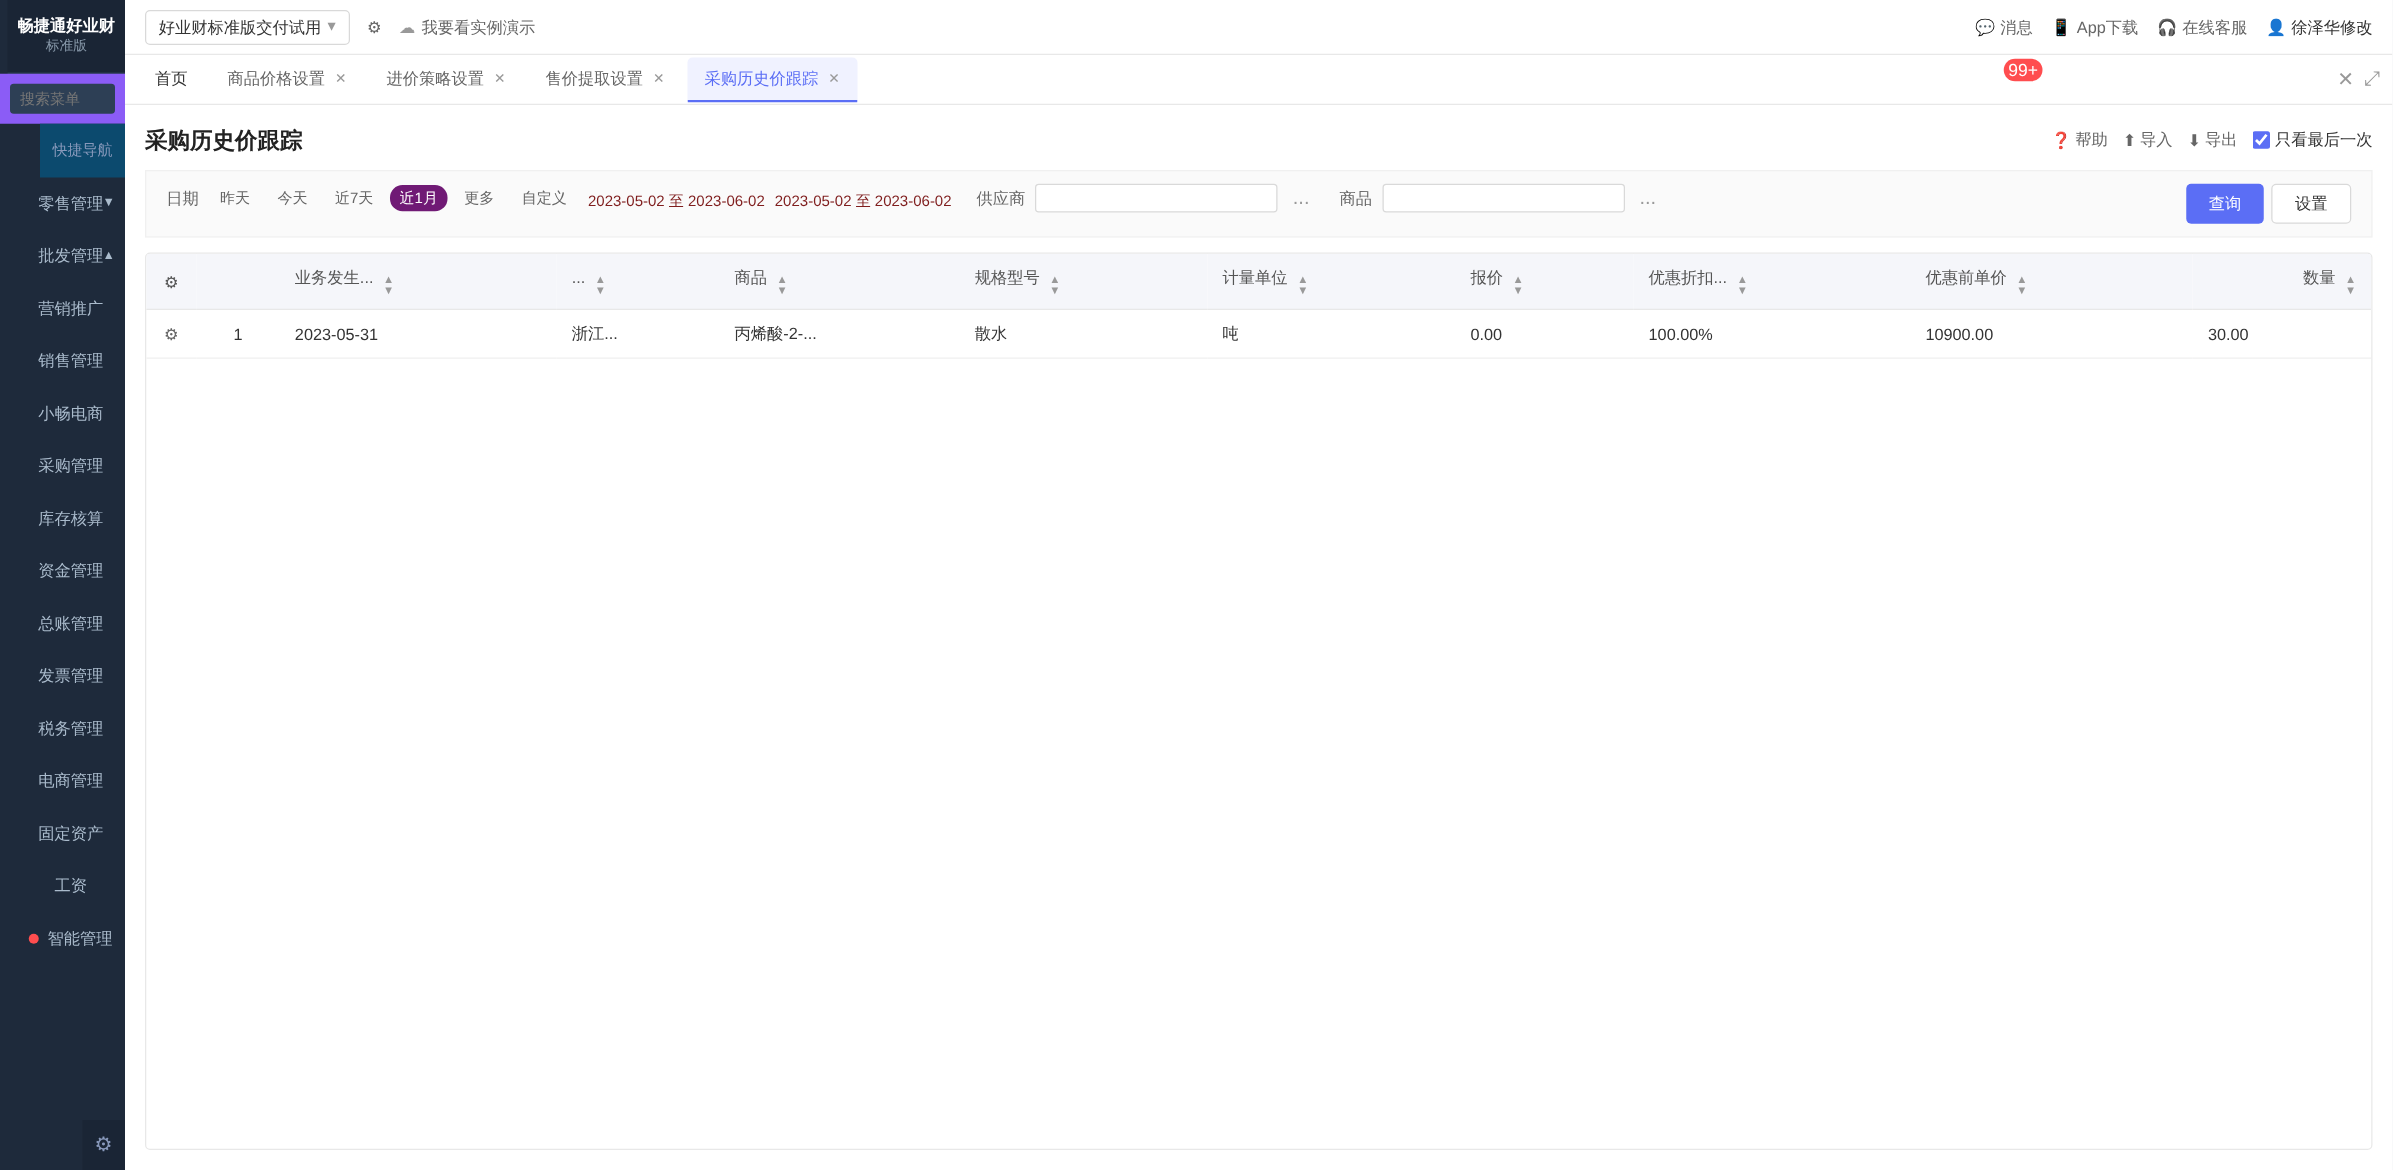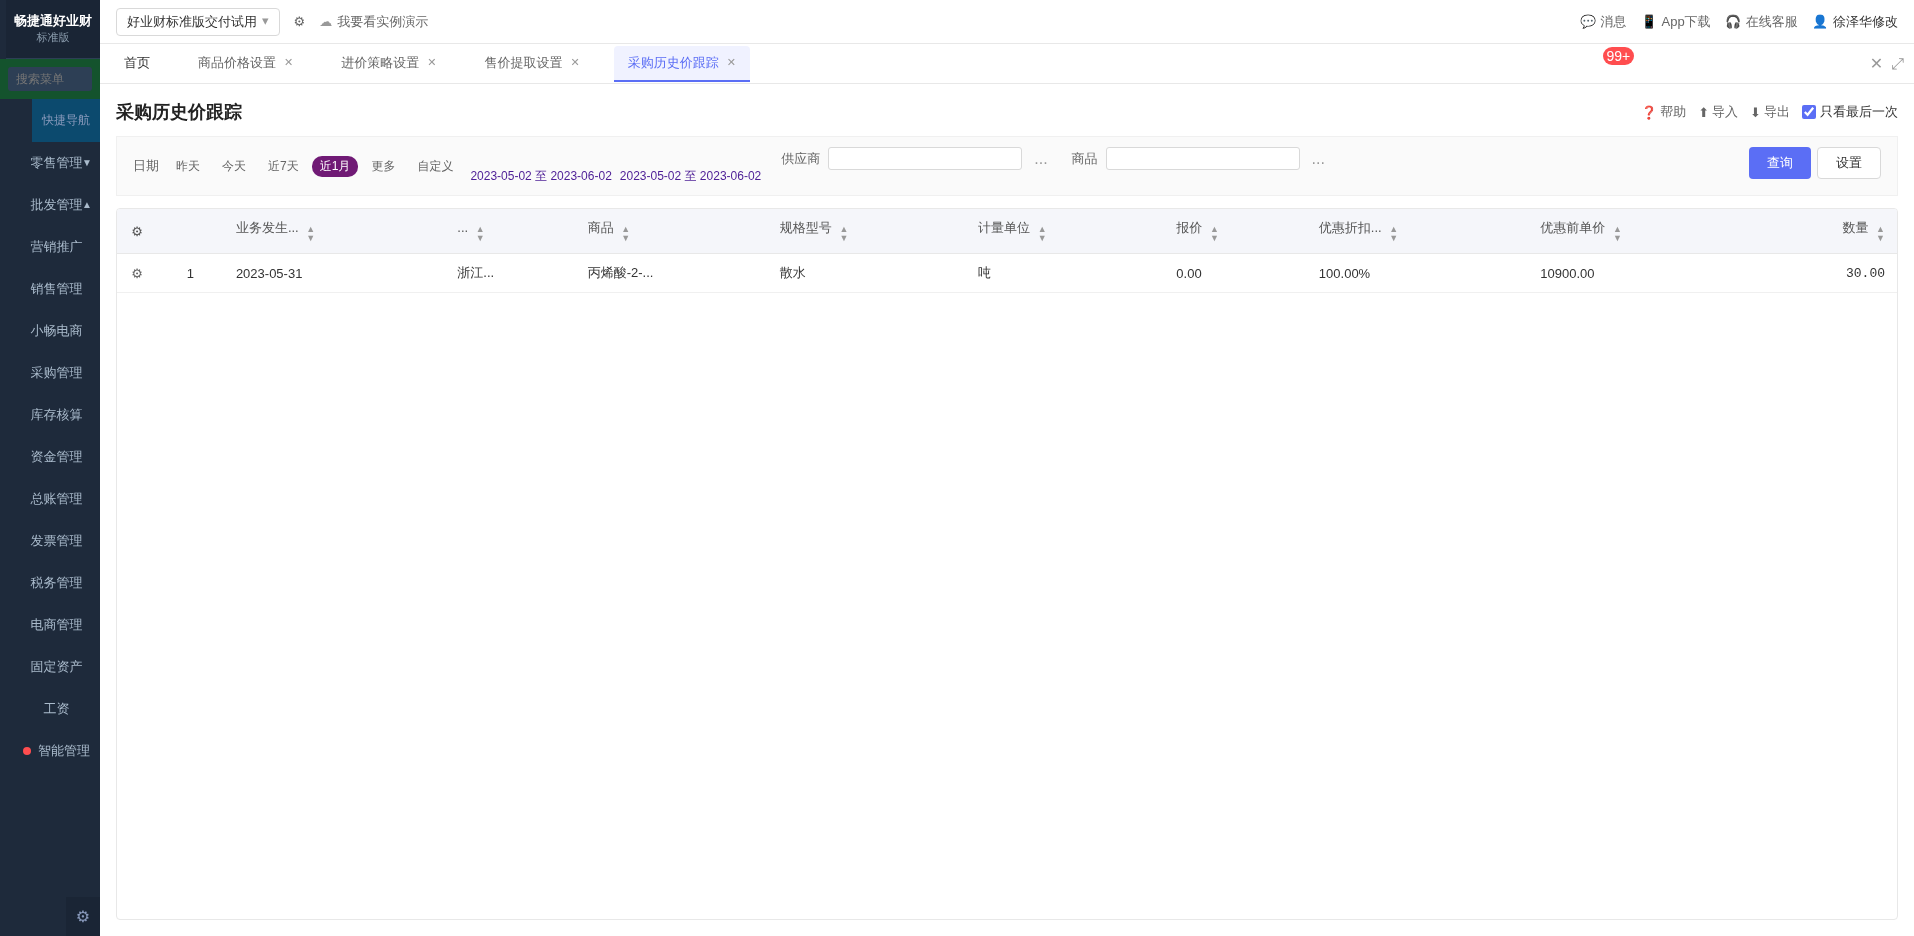--- a/index.html
+++ b/index.html
@@ -3,21 +3,21 @@
   <meta charset="utf-8">
   <style>
     * { box-sizing: border-box; margin: 0; padding: 0; }
     body { font-family: 'Microsoft YaHei', Arial, sans-serif; font-size: 13px; color: #333; background: #f0f2f5; display: flex; height: 936px; overflow: hidden; }
 
     
     .sidebar { width: 100px; background: #1e2a3b; color: #aab; display: flex; flex-direction: column; height: 100%; flex-shrink: 0; align-items: flex-end; }
     .sidebar-logo { padding: 12px 8px; background: #1a2535; color: #fff; font-size: 12px; line-height: 1.4; text-align: center; border-bottom: 1px solid #2d3f55; }
     .sidebar-logo .logo-title { font-size: 13px; font-weight: bold; }
     .sidebar-logo .logo-sub { font-size: 11px; color: #8899aa; }
-    .sidebar-search { padding: 8px; background: #14532d; }
+    .sidebar-search { padding: 8px; background: #8b5cf6; }
     .sidebar-search input { width: 100%; background: #2d3f55; border: none; border-radius: 3px; color: #ccc; padding: 5px 8px; font-size: 12px; outline: none; }
     .sidebar-nav { padding: 5px 0; background: #0c4a6e; }
     .sidebar-nav-item { padding: 8px 10px; color: #8899bb; font-size: 12px; cursor: pointer; text-align: center; }
     .sidebar-menu { flex: 1; overflow-y: auto; }
     .sidebar-menu-item { padding: 12px 10px; color: #aabbcc; font-size: 13px; cursor: pointer; text-align: center; display: flex; align-items: center; justify-content: center; gap: 5px; position: relative; }
     .sidebar-menu-item.has-arrow::after { content: '▲'; font-size: 10px; position: absolute; right: 8px; }
     .sidebar-menu-item.has-arrow-down::after { content: '▼'; font-size: 10px; position: absolute; right: 8px; }
     .dot-indicator { width: 8px; height: 8px; background: #ff4d4f; border-radius: 50%; display: inline-block; margin-right: 2px; }
     .sidebar-bottom { padding: 10px; background: #1a2535; display: flex; justify-content: center; }
     .gear-icon-bottom { color: #8899bb; cursor: pointer; font-size: 16px; }
@@ -31,21 +31,21 @@
     .topbar-version-selector .arrow { color: #999; }
     .topbar-settings-icon { color: #666; cursor: pointer; padding: 4px; }
     .topbar-demo { display: flex; align-items: center; gap: 5px; color: #666; cursor: pointer; font-size: 13px; }
     .topbar-demo::before { content: '☁'; color: #999; }
     .topbar-right { margin-left: auto; display: flex; align-items: center; gap: 15px; }
     .topbar-badge { display: flex; align-items: center; gap: 4px; cursor: pointer; color: #666; font-size: 13px; position: relative; }
     .badge-count { background: #ff4d4f; color: #fff; font-size: 14px; padding: 1px 4px; border-radius: 10px; position: absolute; top: -6px; right: -8px; margin-top: 40px; }
     .topbar-user { display: flex; align-items: center; gap: 4px; cursor: pointer; color: #333; font-size: 13px; }
 
     
-    .tabbar { background: #fff; border-bottom: 1px solid #e8e8e8; display: flex; align-items: center; padding: 0 10px; height: 40px; flex-shrink: 0; gap: 20px; justify-content: flex-end; }
+    .tabbar { background: #fff; border-bottom: 1px solid #e8e8e8; display: flex; align-items: center; padding: 0 10px; height: 40px; flex-shrink: 0; gap: 4px; justify-content: flex-end; }
     .tab { padding: 8px 14px; font-size: 13px; cursor: pointer; color: #666; display: flex; align-items: center; gap: 6px; border-bottom: 2px solid transparent; white-space: nowrap; }
     .tab.home { font-weight: 500; color: #333; }
     .tab.active { color: #5b6ef5; border-bottom: 2px solid #5b6ef5; background: #f0f2ff; border-radius: 4px 4px 0 0; }
     .tab-close { color: #999; font-size: 11px; margin-left: 2px; }
     .tab-bar-right { margin-left: auto; display: flex; align-items: center; gap: 8px; }
     .tab-action { color: #999; cursor: pointer; font-size: 16px; }
 
     
     .content { flex: 1; background: #fff; overflow: hidden; display: flex; flex-direction: column; padding: 16px; gap: 12px; }
     .page-header { display: flex; align-items: center; justify-content: space-between; }
@@ -55,21 +55,21 @@
     .checkbox-label { display: flex; align-items: center; gap: 4px; font-size: 13px; color: #333; cursor: pointer; }
     .checkbox-label input[type=checkbox] { width: 14px; height: 14px; accent-color: #5b6ef5; }
 
     
     .filter-bar { background: #fafafa; border: 1px solid #f0f0f0; border-radius: 0; padding: 10px 16px; display: flex; align-items: flex-start; gap: 20px; flex-wrap: wrap; }
     .filter-group { display: flex; align-items: center; gap: 8px; }
     .filter-label { color: #666; font-size: 13px; white-space: nowrap; }
     .filter-date-btns { display: flex; align-items: center; gap: 4px; }
     .filter-date-btn { padding: 2px 8px; font-size: 12px; border-radius: 3px; cursor: pointer; color: #666; border: 1px solid transparent; }
     .filter-date-btn.active { background: #701a75; color: #fff; border-radius: 10px; border: none; }
-    .filter-date-range { font-size: 12px; color: #4c1d95; margin-top: 21px; }
+    .filter-date-range { font-size: 12px; color: #7f1d1d; margin-top: 6px; }
     .filter-input { border: 1px solid #d9d9d9; border-radius: 3px; padding: 3px 8px; font-size: 13px; color: #333; outline: none; min-width: 180px; }
     .filter-dots { color: #999; font-size: 16px; cursor: pointer; padding: 0 4px; }
     .filter-actions { display: flex; gap: 6px; margin-left: auto; }
     .btn-primary { background: #5b6ef5; color: #fff; border: none; border-radius: 4px; padding: 6px 18px; font-size: 13px; cursor: pointer; }
     .btn-default { background: #fff; color: #333; border: 1px solid #d9d9d9; border-radius: 4px; padding: 6px 18px; font-size: 13px; cursor: pointer; }
 
     
     .table-wrap { flex: 1; overflow: auto; border: 1px solid #e8e8e8; border-radius: 4px; }
     table { width: 100%; border-collapse: collapse; font-size: 13px; }
     thead tr { background: #f5f6fa; }
@@ -346,21 +346,21 @@
       <td class="td-center gear-col">⚙</td>
       <td class="td-center">1</td>
       <td>2023-05-31</td>
       <td>浙江...</td>
       <td>丙烯酸-2-...</td>
       <td>散水</td>
       <td>吨</td>
       <td>0.00</td>
       <td>100.00%</td>
       <td>10900.00</td>
-      <td style="text-align:right;font-family:Liberation Mono, monospace;">30.00</td>
+      <td style="">30.00</td>
     </tr>
           </tbody>
       </table>
     </div>
 
 
   </div>
 </div>
 
 </body></html>

